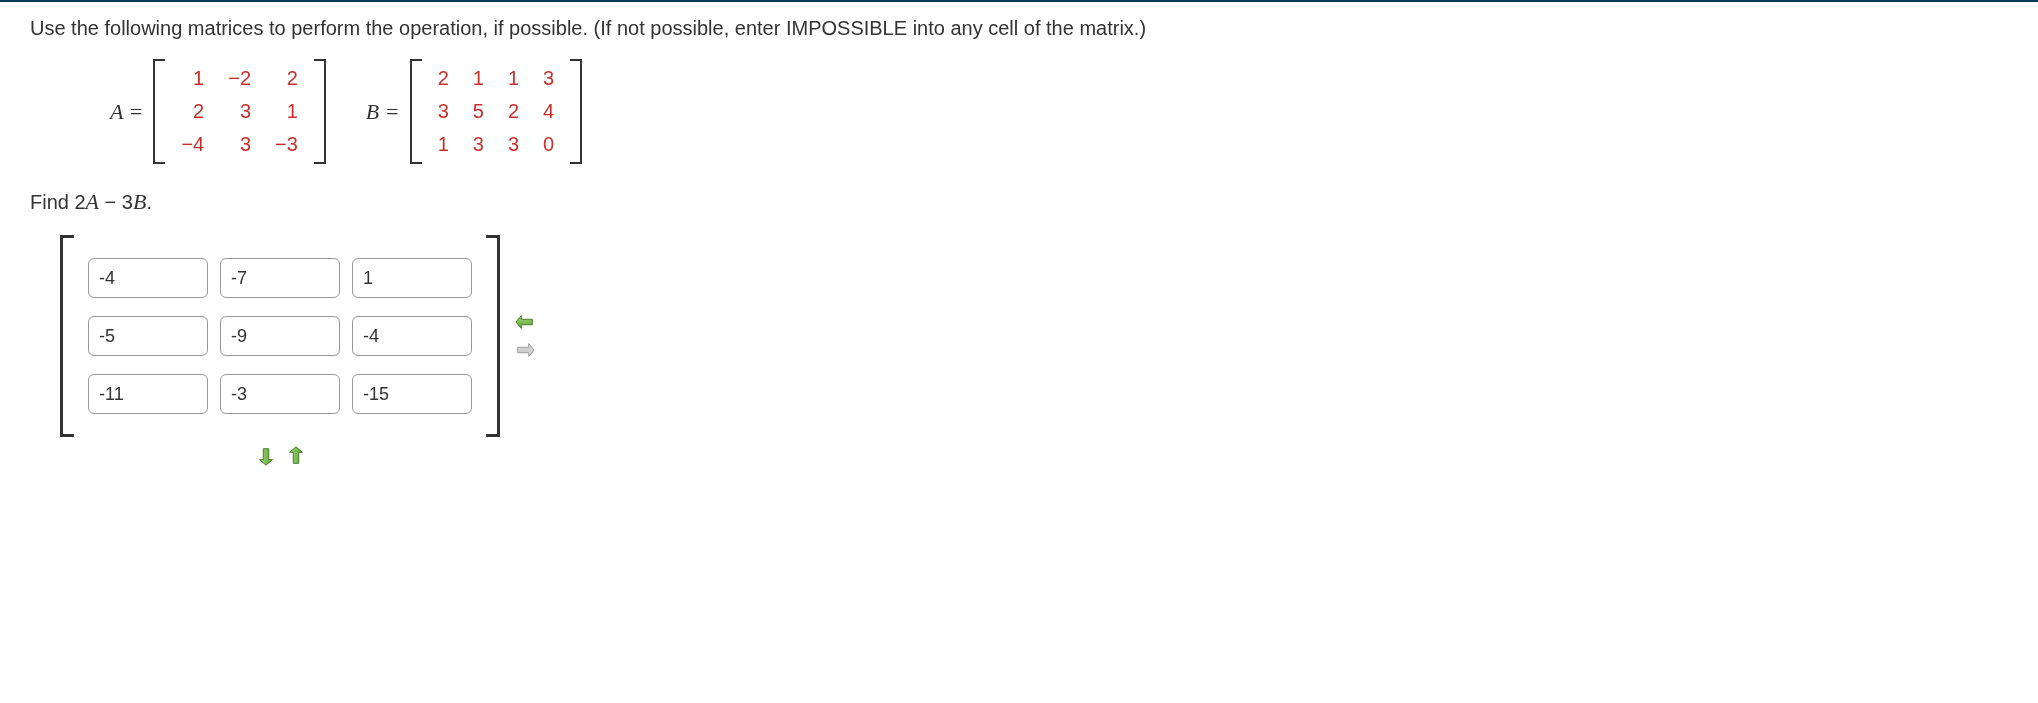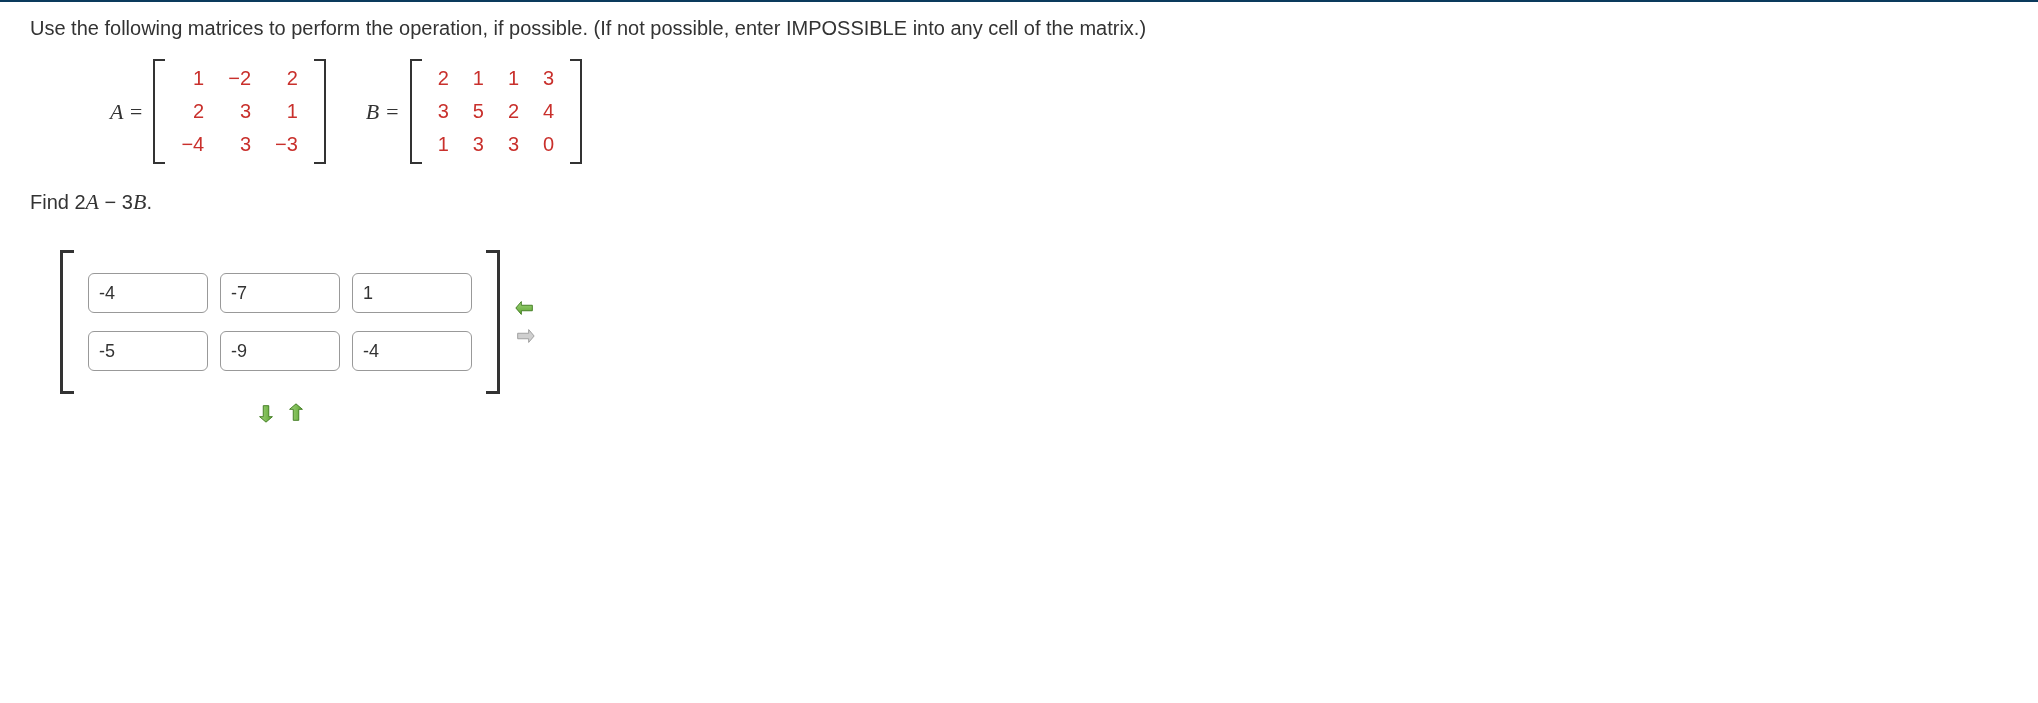--- a/index.html
+++ b/index.html
@@ -63,21 +63,21 @@
       padding: 5px 12px;
       text-align: right;
       color: #c9302c;
       font-style: normal;
       font-family: Verdana, Geneva, sans-serif;
       font-size: 20px;
     }
     .find-text {
       font-family: Verdana, Geneva, sans-serif;
       font-size: 20px;
-      margin-bottom: 35px;
+      margin-bottom: 20px;
     }
     .find-text .ital {
       font-style: italic;
       font-family: "Times New Roman", serif;
       font-size: 22px;
     }
     .answer-area {
       display: flex;
       align-items: center;
       gap: 10px;
@@ -219,20 +219,25 @@
       <tbody>
           <tr>
         <td><input class="answer-input" value="-4" style=""></td>
         <td><input class="answer-input" value="-7" style=""></td>
         <td><input class="answer-input" value="1" style=""></td>
       </tr>
       <tr>
         <td><input class="answer-input" value="-5" style=""></td>
         <td><input class="answer-input" value="-9" style=""></td>
         <td><input class="answer-input" value="-4" style=""></td>
+      </tr>
+      <tr>
+        <td><input class="answer-input" value="-11" style=""></td>
+        <td><input class="answer-input" value="-3" style=""></td>
+        <td><input class="answer-input" value="-15" style=""></td>
       </tr>
     </tbody>
       </table>
     <div class="answer-bracket-right"></div>
   </div>
   <div class="col-arrows">
     <span class="arrow-btn">
       <svg class="arrow-svg" viewBox="0 0 24 24">
         <defs>
           <linearGradient id="gL" x1="0" y1="0" x2="0" y2="1">

